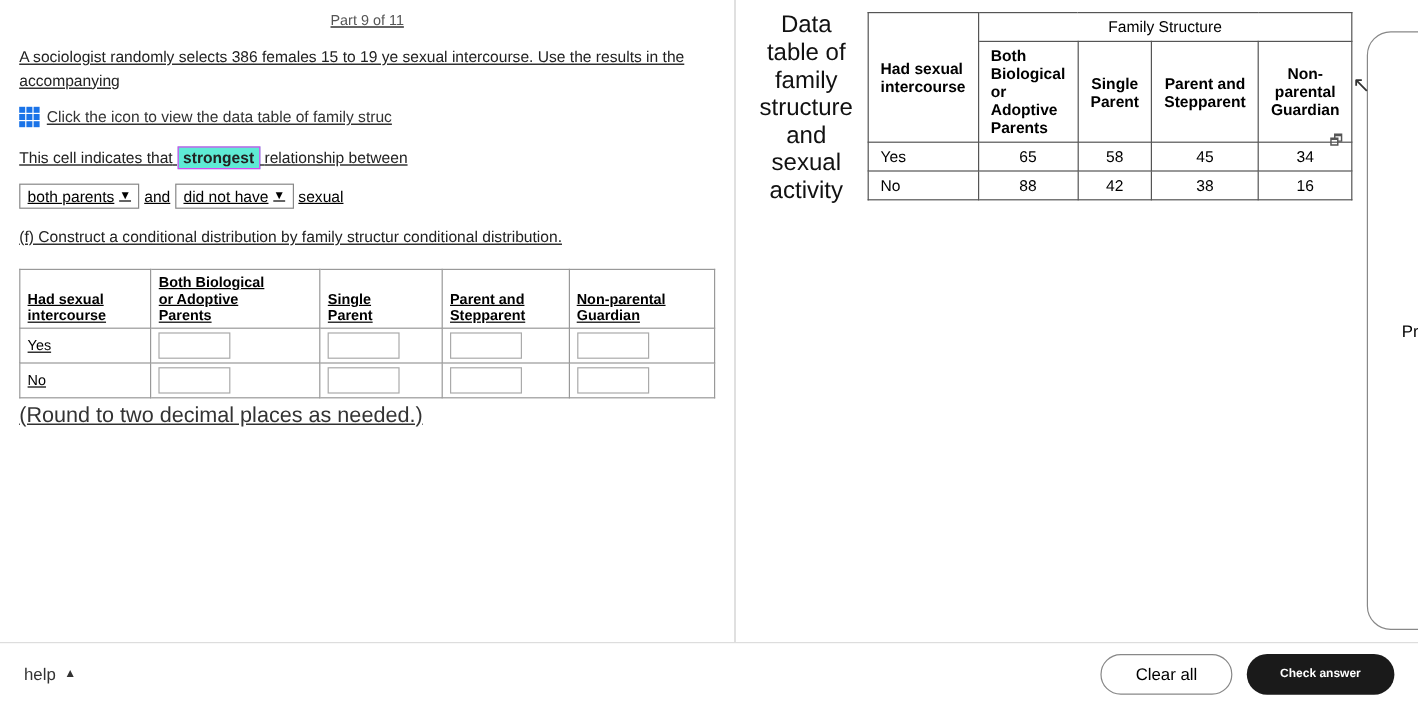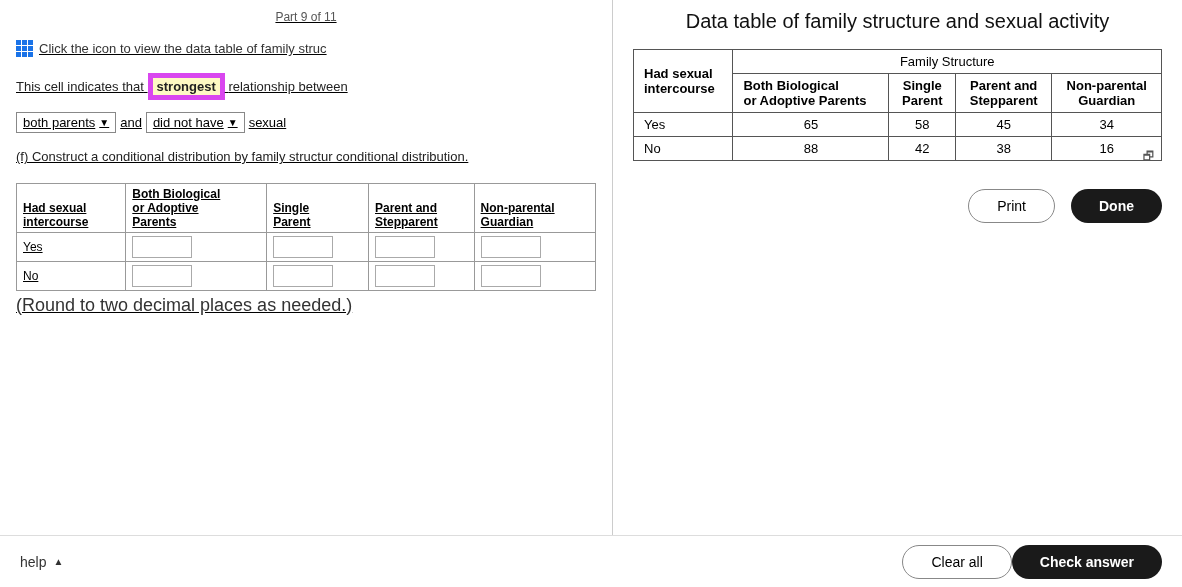--- a/index.html
+++ b/index.html
@@ -68,24 +68,24 @@
     }
 
     .cell-indicates {
       font-size: 13px;
       color: #222;
       margin-top: 6px;
     }
 
     .highlight-box {
       display: inline-block;
-      border: 5px solid #d946ef;
+      border: 1px solid #d946ef;
       padding: 1px 4px;
       font-weight: 600;
-      background: #fef9c3;
+      background: #5eead4;
     }
 
     .sentence-line {
       display: flex;
       align-items: center;
       gap: 4px;
       flex-wrap: wrap;
       margin-top: 2px;
     }
 
@@ -146,21 +146,21 @@
       font-size: 18px;
       color: #333;
       margin-top: 4px;
     }
 
     
     .right-panel {
       flex: 1;
       padding: 10px 20px;
       display: flex;
-      flex-direction: column;
+      flex-direction: row;
       gap: 12px;
       overflow: hidden;
       position: relative;
     }
 
     .right-title {
       font-size: 20px;
       font-weight: 400;
       color: #111;
       text-align: center;
@@ -254,50 +254,52 @@
       font-size: 14px;
       color: #333;
     }
 
     .help-arrow {
       font-size: 10px;
     }
 
     .bottom-right-btns {
       display: flex;
+      gap: 12px;
     }
 
     .btn-clear {
       border: 1px solid #888;
       border-radius: 20px;
       padding: 8px 28px;
       background: white;
       font-size: 14px;
       cursor: pointer;
     }
 
     .btn-check {
       border: none;
       border-radius: 20px;
       padding: 8px 28px;
       background: #1a1a1a;
       color: white;
-      font-size: 14px;
+      font-size: 10px;
       cursor: pointer;
       font-weight: 600;
     }
   </style>
 </head>
 <body>
 
 <div class="main-container">
 
   <div class="left-panel">
     <div class="part-label">Part 9 of 11</div>
 
+    <div class="question-text">A sociologist randomly selects 386 females 15 to 19 ye sexual intercourse. Use the results in the accompanying</div>
 
     <div class="icon-line">
       <div class="grid-icon">
         <div class="grid-cell"></div>
           <div class="grid-cell"></div>
           <div class="grid-cell"></div>
         <div class="grid-cell"></div>
           <div class="grid-cell"></div>
           <div class="grid-cell"></div>
         <div class="grid-cell"></div>

